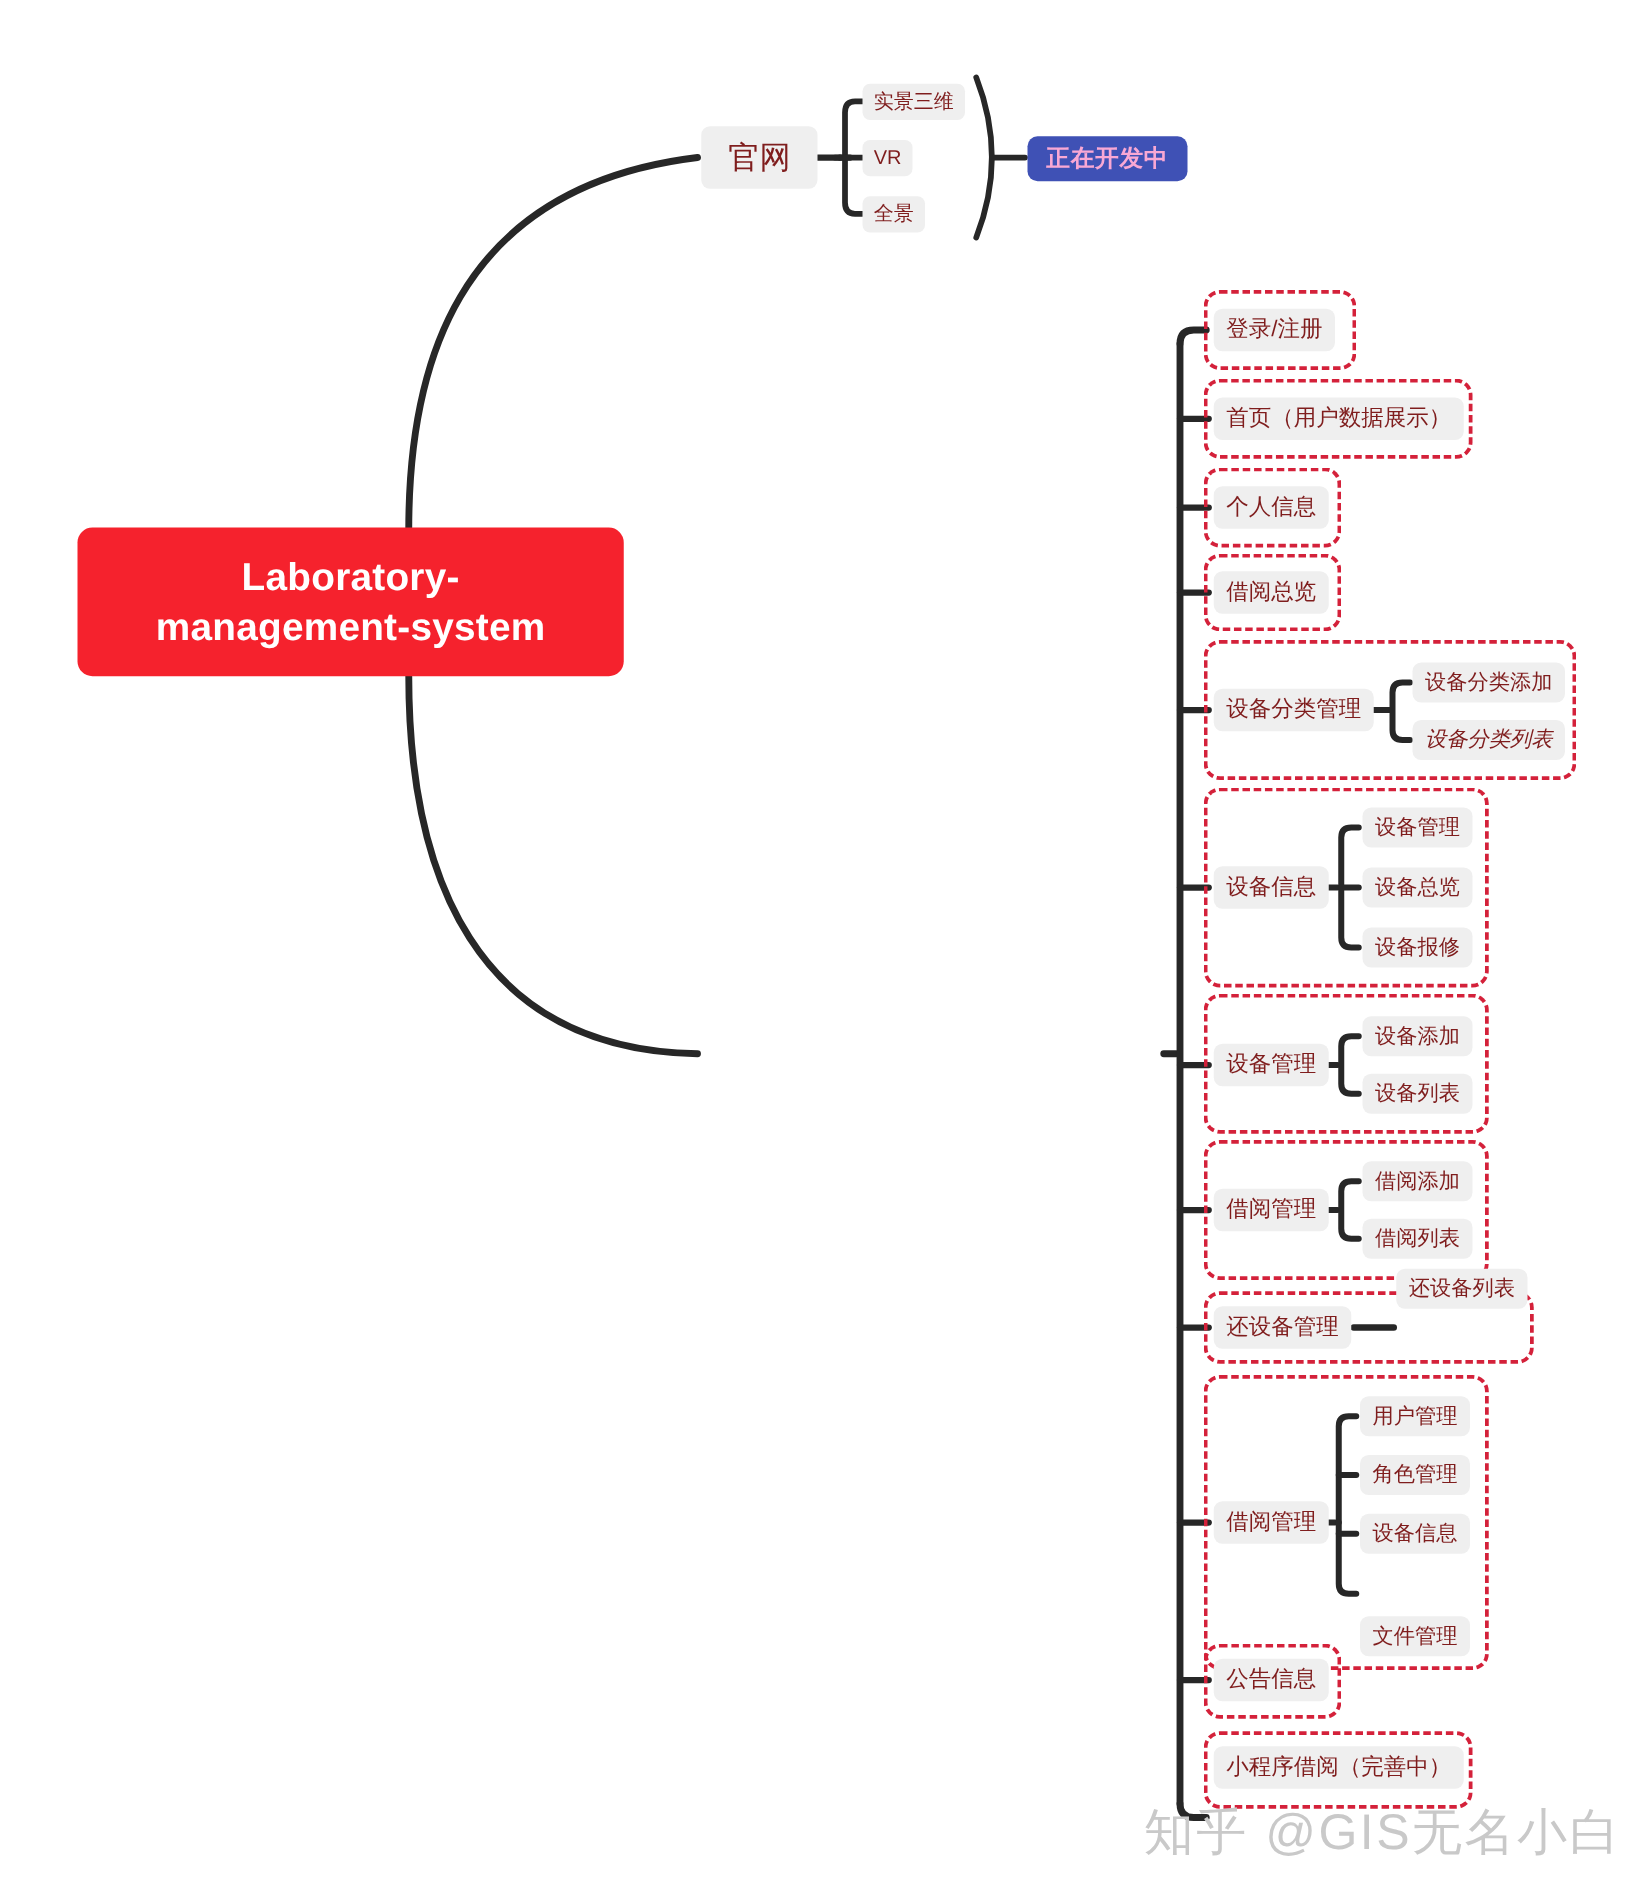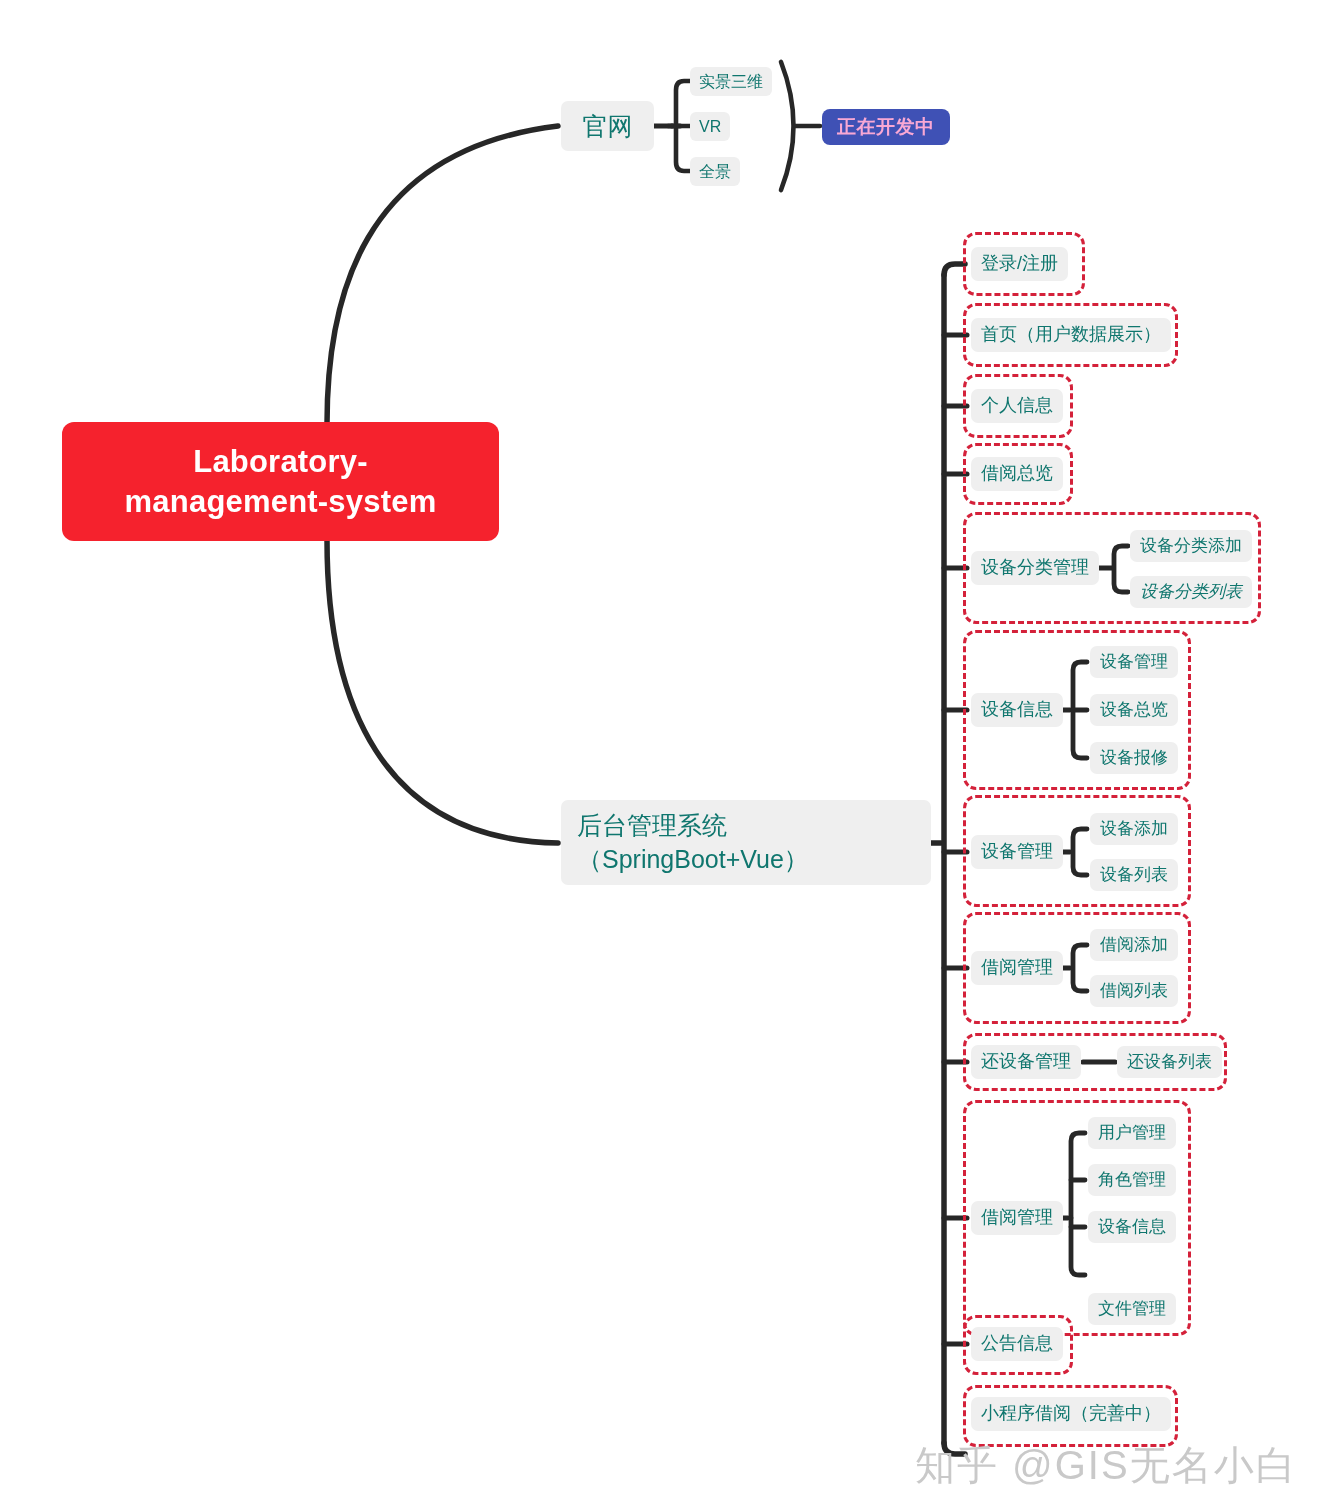--- a/index.html
+++ b/index.html
@@ -20,21 +20,21 @@
     left: 0; top: 0;
     width: 1321px; height: 1508px;
     pointer-events: none;
   }
 
   
   .node {
     position: absolute;
     background: #efefef;
     border-radius: 7px;
-    color: #0f766e;
+    color: #7f1d1d;
     display: flex;
     align-items: center;
     justify-content: flex-start;
     white-space: nowrap;
     padding: 3px 9px;
     line-height: 1.32;
   }
 
   
   .root {
@@ -212,21 +212,20 @@
   <div class="root">Laboratory-management-system</div>
 
   <div class="node b-guanwang">官网</div>
 
   <div class="node leaf-s" style="left:690px; top:67px;">实景三维</div>
   <div class="node leaf-s" style="left:690px; top:112px;">VR</div>
   <div class="node leaf-s" style="left:690px; top:157px;">全景</div>
 
   <div class="badge">正在开发中</div>
 
-  <div class="node b-houtai">后台管理系统（SpringBoot+Vue）</div>
 
   <div class="node mid" style="left:971px;  top:247px;">登录/注册</div>
   <div class="node mid" style="left:971px;  top:318px;">首页（用户数据展示）</div>
   <div class="node mid" style="left:971px;  top:389px;">个人信息</div>
   <div class="node mid" style="left:971px;  top:457px;">借阅总览</div>
   <div class="node mid" style="left:971px;  top:551px;">设备分类管理</div>
   <div class="node mid" style="left:971px;  top:693px;">设备信息</div>
   <div class="node mid" style="left:971px;  top:835px;">设备管理</div>
   <div class="node mid" style="left:971px;  top:951px;">借阅管理</div>
   <div class="node mid" style="left:971px;  top:1045px;">还设备管理</div>
@@ -240,21 +239,21 @@
   <div class="node sub" style="left:1090px; top:646px;">设备管理</div>
   <div class="node sub" style="left:1090px; top:694px;">设备总览</div>
   <div class="node sub" style="left:1090px; top:742px;">设备报修</div>
 
   <div class="node sub" style="left:1090px; top:813px;">设备添加</div>
   <div class="node sub" style="left:1090px; top:859px;">设备列表</div>
 
   <div class="node sub" style="left:1090px; top:929px;">借阅添加</div>
   <div class="node sub" style="left:1090px; top:975px;">借阅列表</div>
 
-  <div class="node sub" style="left:1117px; top:1046px;">还设备列表</div>
+  <div class="node sub" style="left:1117px; top:1015px;">还设备列表</div>
 
   <div class="node sub" style="left:1088px; top:1117px;">用户管理</div>
   <div class="node sub" style="left:1088px; top:1164px;">角色管理</div>
   <div class="node sub" style="left:1088px; top:1211px;">设备信息</div>
   <div class="node sub" style="left:1088px; top:1259px;margin-top:34px;">文件管理</div>
 
   <div class="watermark">知乎 @GIS无名小白</div>
 
 </div>
 

